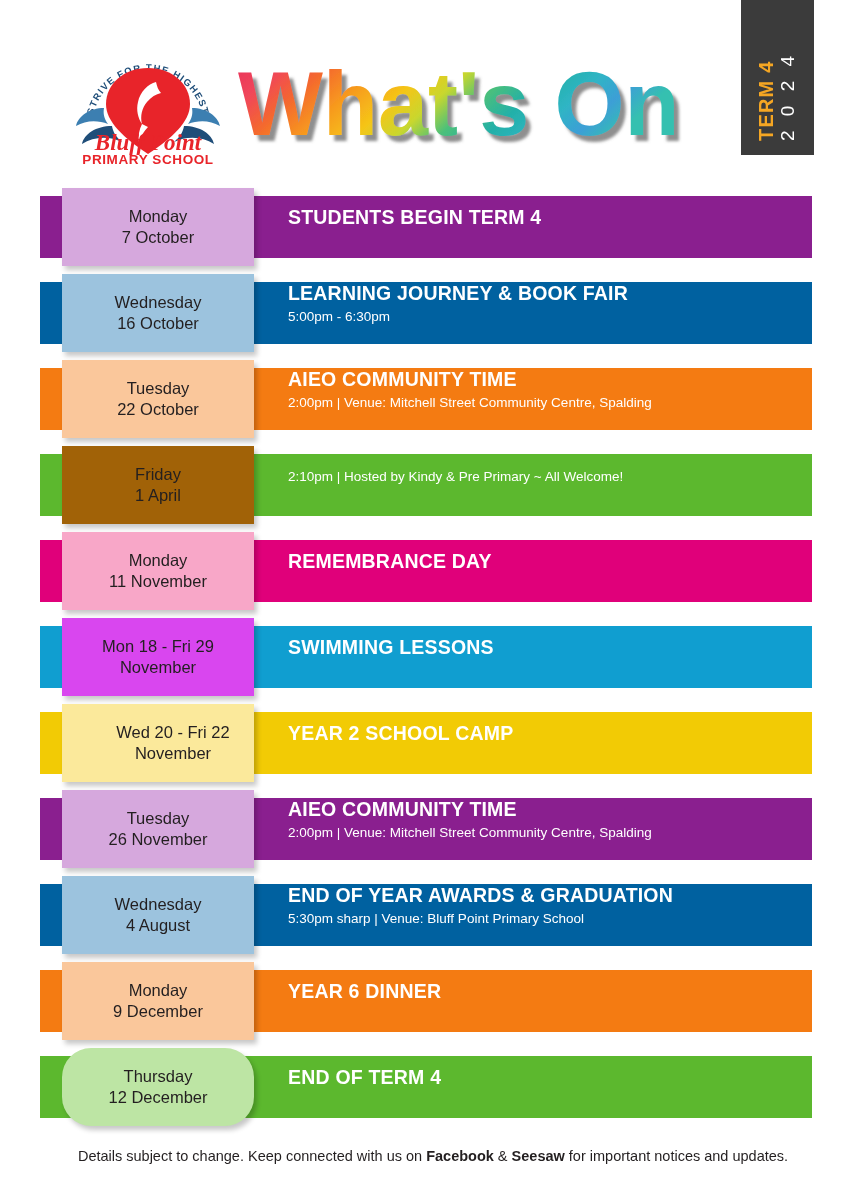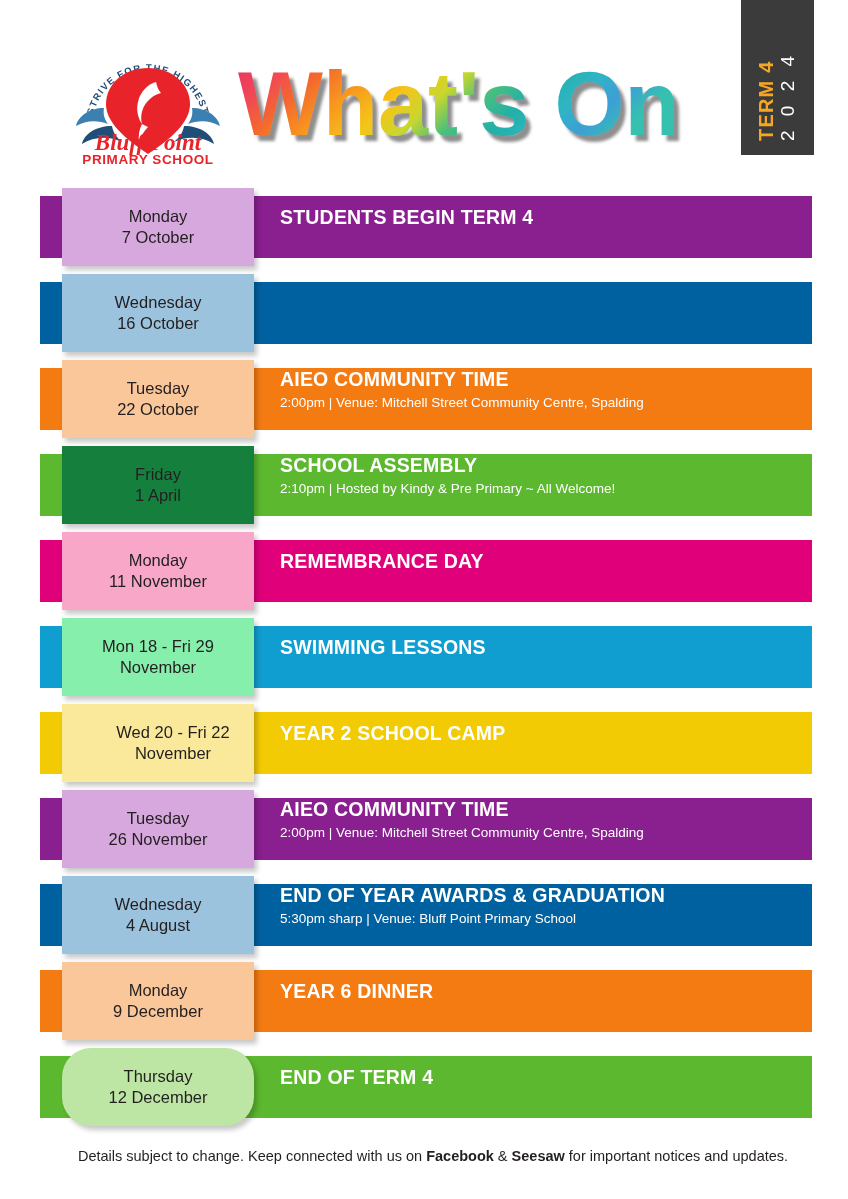--- a/index.html
+++ b/index.html
@@ -116,21 +116,21 @@
   }
   .datebox .dline {
     color: #231f20;
     font-size: 16.5px;
     line-height: 1.30;
     text-align: left;
     white-space: nowrap;
   }
   .content {
     position: absolute;
-    left: 280px;
+    left: 288px;
     top: 8px;
     width: 538px;
     height: 44px;
     display: flex;
     flex-direction: column;
     justify-content: center;
     box-sizing: border-box;
   }
   .content.has-sub { justify-content: center; }
   .ev-title {
@@ -240,56 +240,59 @@
       <div class="content">
         <div class="ev-title">STUDENTS BEGIN TERM 4</div>
       </div>
     </div>
     <div class="row">
       <div class="bar" style="background: rgb(0, 97, 160);"></div>
       <div class="datebox" style="background: rgb(156, 195, 222);">
         <div class="dline">Wednesday</div>
         <div class="dline">16 October</div>
       </div>
+      <div class="content has-sub">
+        <div class="ev-title">LEARNING JOURNEY &amp; BOOK FAIR</div>
+        <div class="ev-sub">5:00pm - 6:30pm</div>
+      </div>
     </div>
     <div class="row">
       <div class="bar" style="background: rgb(244, 123, 18);"></div>
       <div class="datebox" style="background: rgb(250, 199, 155);">
         <div class="dline">Tuesday</div>
         <div class="dline">22 October</div>
       </div>
       <div class="content has-sub">
         <div class="ev-title">AIEO COMMUNITY TIME</div>
         <div class="ev-sub">2:00pm  |  Venue: Mitchell Street Community Centre, Spalding</div>
       </div>
     </div>
     <div class="row">
       <div class="bar" style="background: rgb(92, 184, 46);"></div>
-      <div class="datebox" style="background: #15803d;">
+      <div class="datebox" style="background: #a16207;">
         <div class="dline">Friday</div>
         <div class="dline">1 April</div>
       </div>
       <div class="content has-sub">
-        <div class="ev-title">SCHOOL ASSEMBLY</div>
         <div class="ev-sub">2:10pm |  Hosted by Kindy &amp; Pre Primary ~ All Welcome!</div>
       </div>
     </div>
     <div class="row">
       <div class="bar" style="background: rgb(224, 0, 122);"></div>
       <div class="datebox" style="background: rgb(248, 167, 200);">
         <div class="dline">Monday</div>
         <div class="dline">11 November</div>
       </div>
       <div class="content">
         <div class="ev-title">REMEMBRANCE DAY</div>
       </div>
     </div>
     <div class="row">
       <div class="bar" style="background: rgb(16, 158, 208);"></div>
-      <div class="datebox" style="background: #86efac;">
+      <div class="datebox" style="background: #d946ef;">
         <div class="dline">Mon 18 - Fri 29</div>
         <div class="dline">November</div>
       </div>
       <div class="content">
         <div class="ev-title">SWIMMING LESSONS</div>
       </div>
     </div>
     <div class="row">
       <div class="bar" style="background: rgb(242, 203, 5);"></div>
       <div class="datebox" style="background: rgb(251, 233, 155); padding-left: 34px;">

